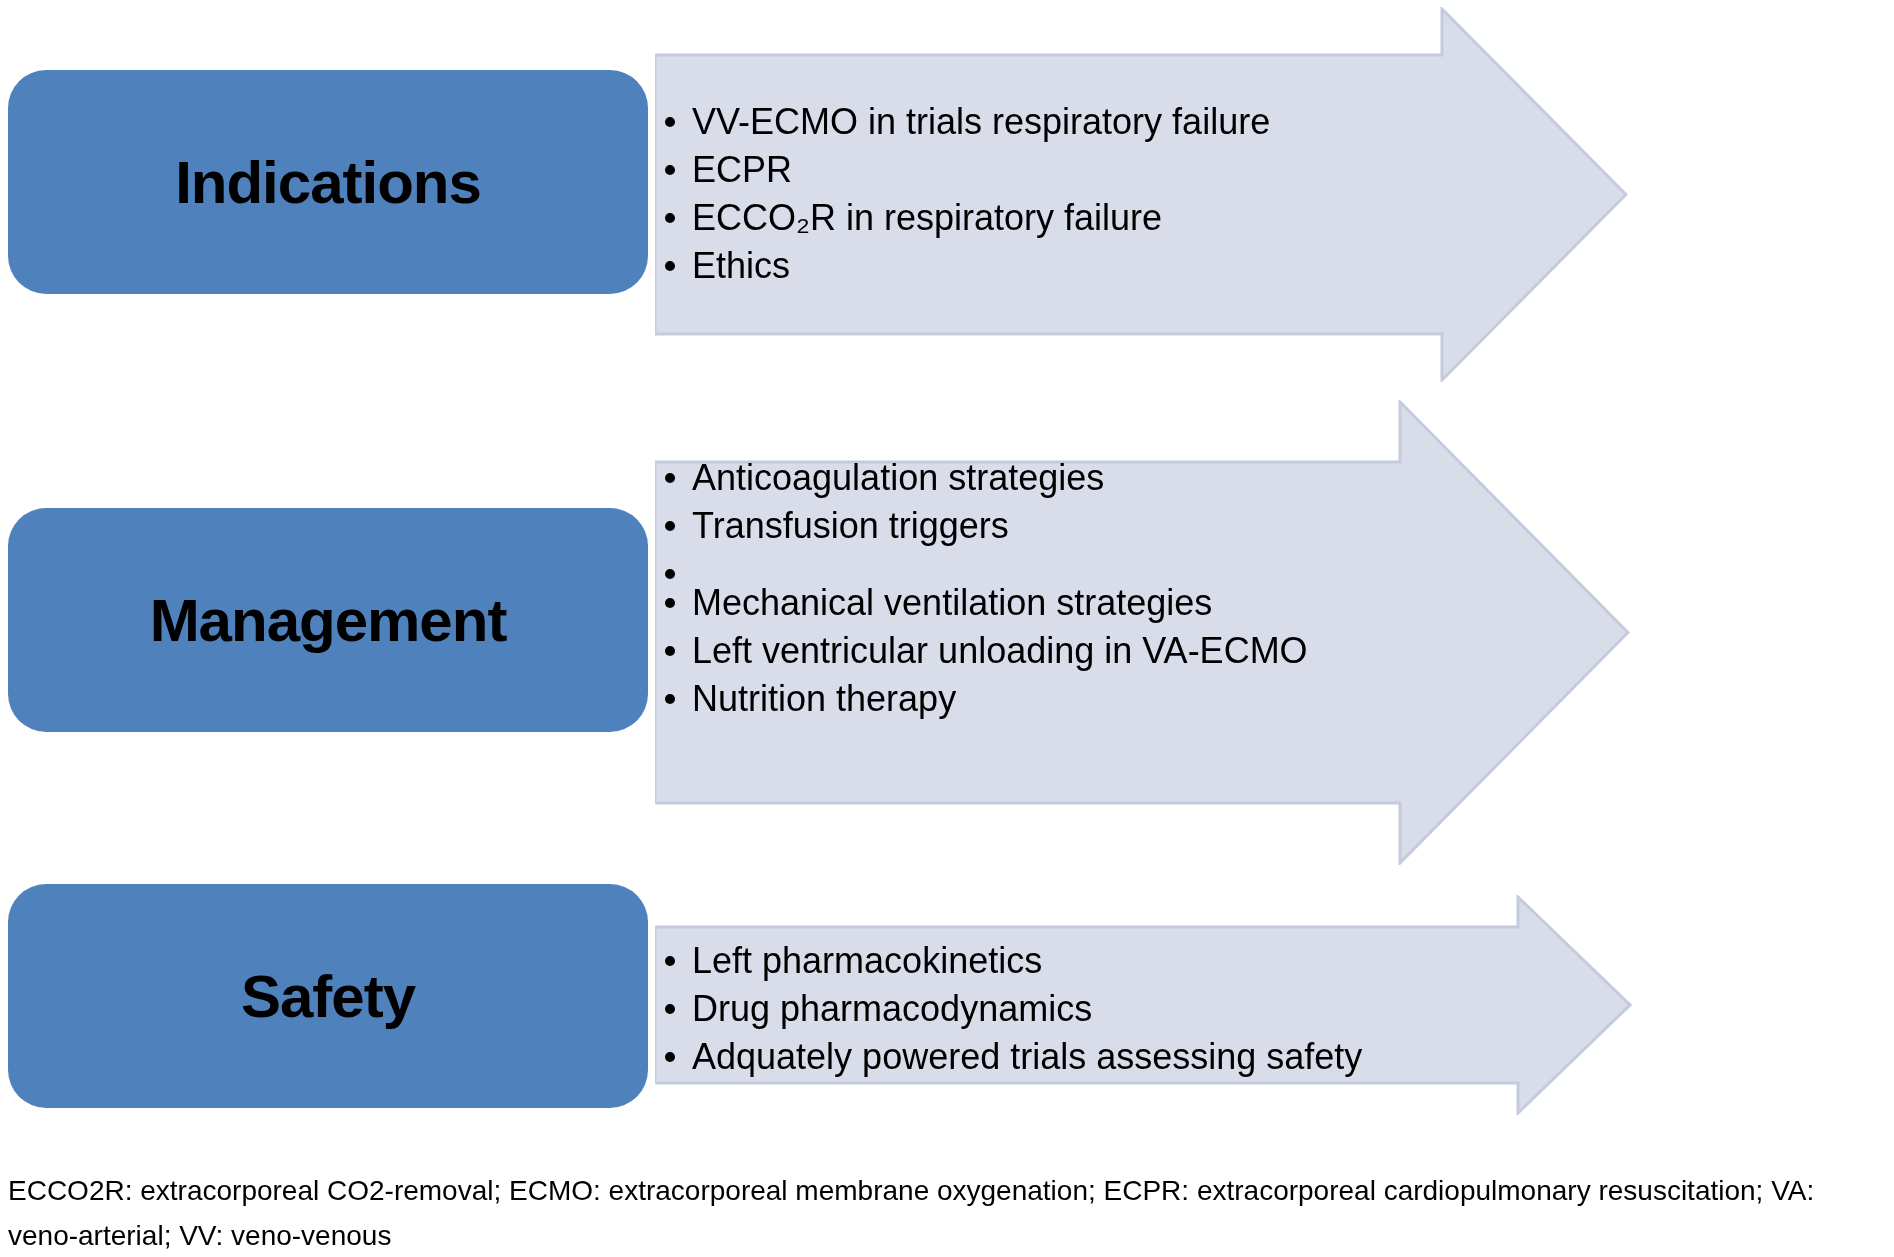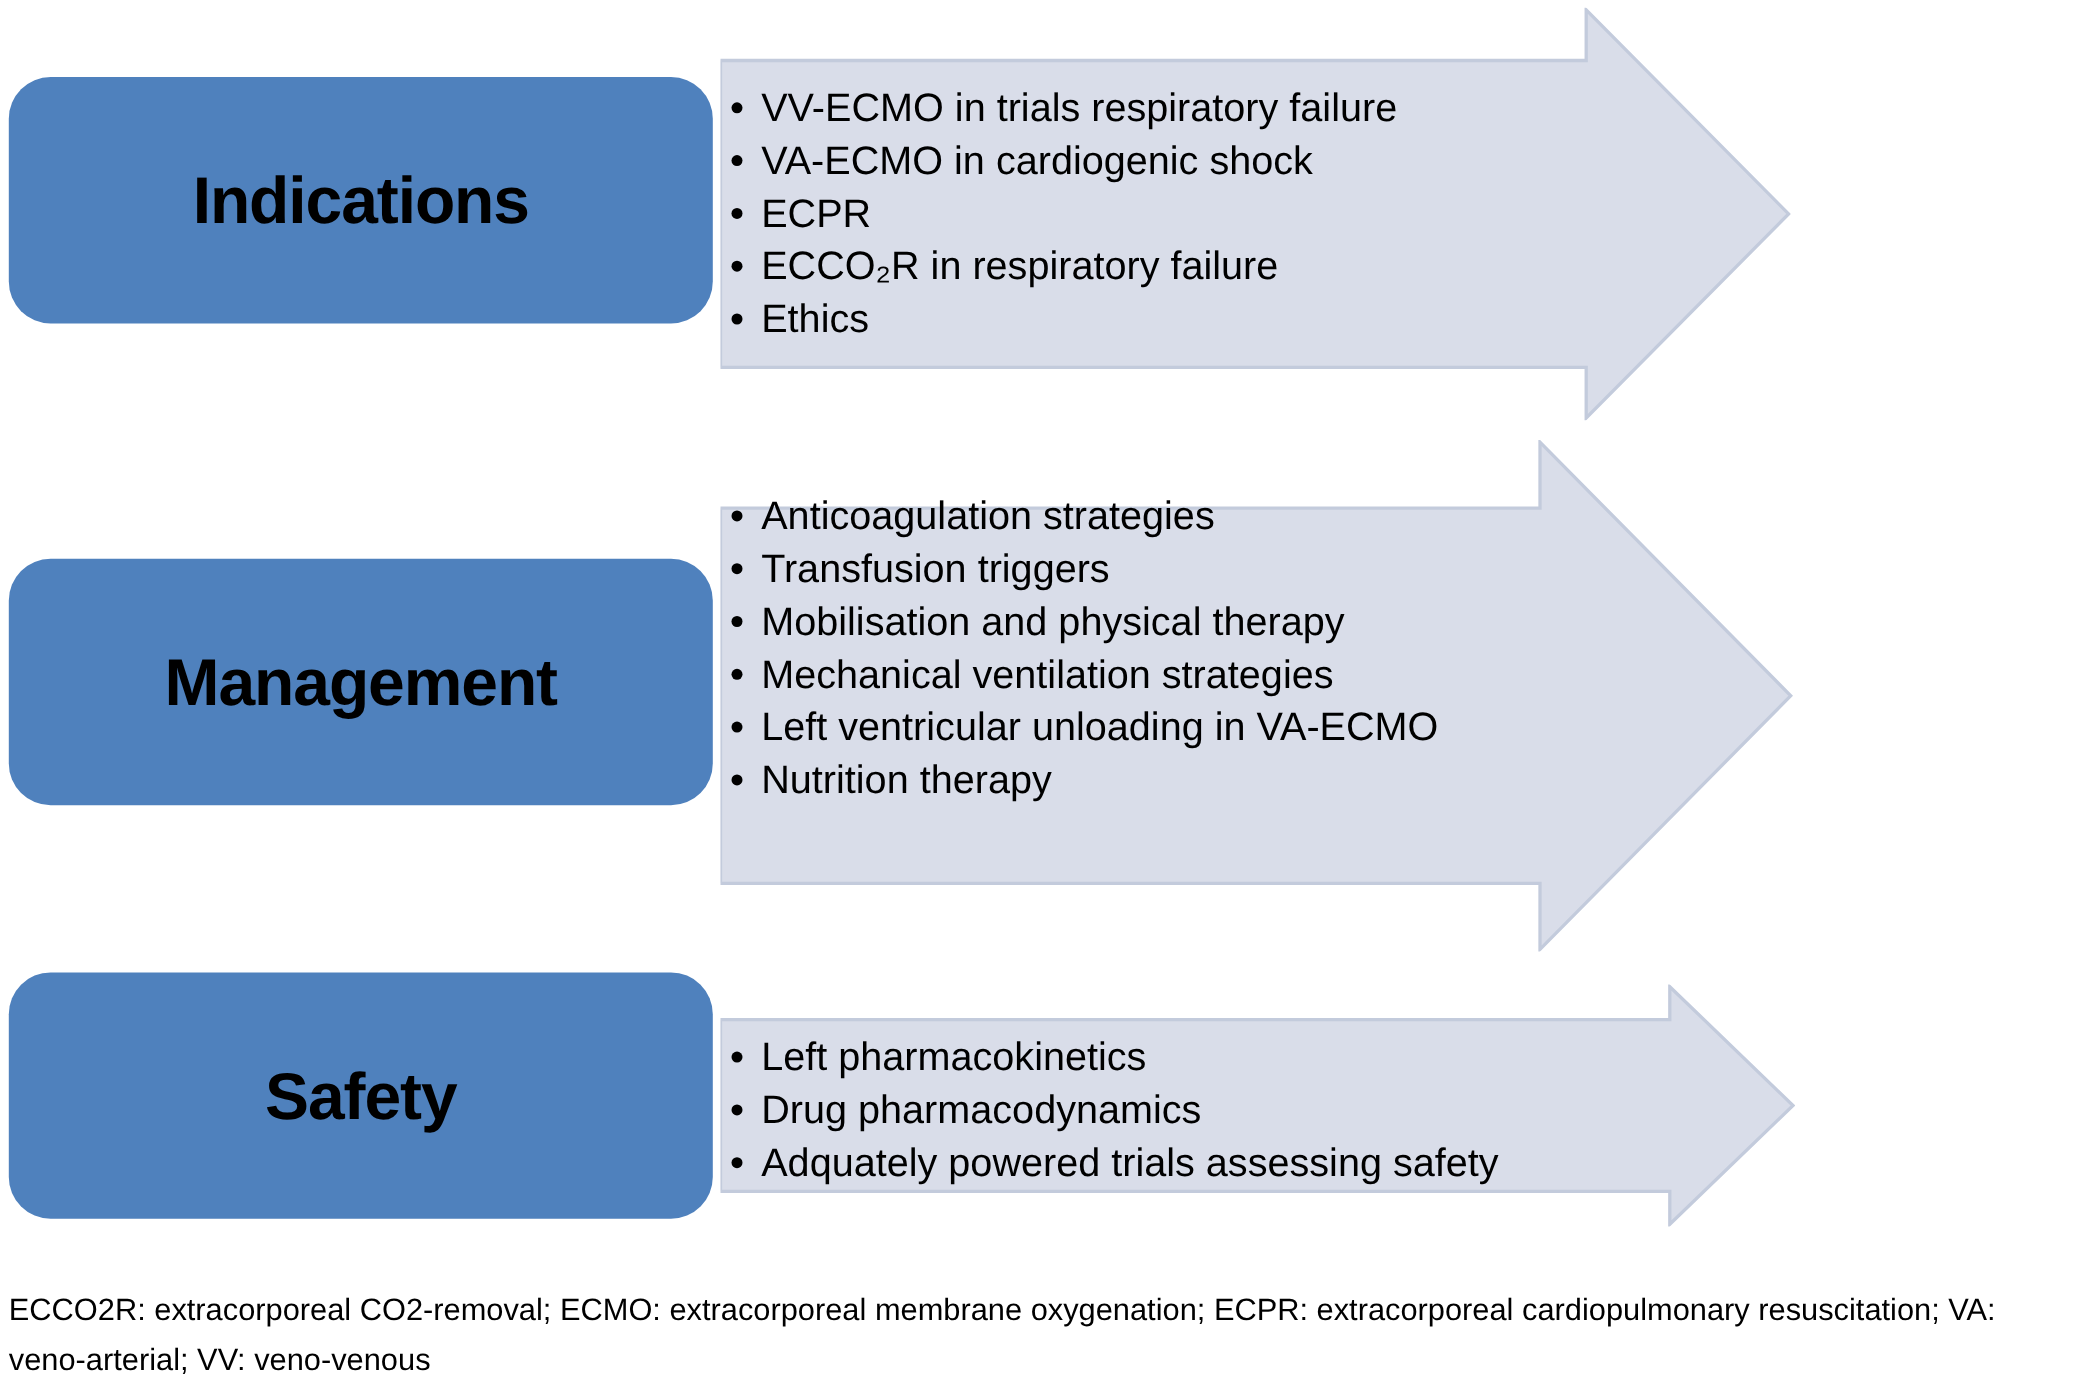--- a/index.html
+++ b/index.html
@@ -81,24 +81,20 @@
   <svg class="arrow arrow1" width="973" height="375" viewBox="0 0 973 375" aria-hidden="true">
     <polygon points="0,48 787,48 787,2 971,187.5 787,373 787,327 0,327"></polygon>
   </svg>
   <ul class="bullets list1">
     <li>
         <span class="dot"></span>
         <span class="btxt">VV-ECMO in trials respiratory failure</span>
       </li>
     <li>
         <span class="dot"></span>
-        <span class="btxt">VA-ECMO in cardiogenic shock</span>
-      </li>
-    <li>
-        <span class="dot"></span>
         <span class="btxt">ECPR</span>
       </li>
     <li>
         <span class="dot"></span>
         <span class="btxt">ECCO₂R in respiratory failure</span>
       </li>
     <li>
         <span class="dot"></span>
         <span class="btxt">Ethics</span>
       </li>
@@ -114,21 +110,20 @@
     <li>
         <span class="dot"></span>
         <span class="btxt">Anticoagulation strategies</span>
       </li>
     <li>
         <span class="dot"></span>
         <span class="btxt">Transfusion triggers</span>
       </li>
     <li>
         <span class="dot"></span>
-        <span class="btxt">Mobilisation and physical therapy</span>
       </li>
     <li>
         <span class="dot"></span>
         <span class="btxt">Mechanical ventilation strategies</span>
       </li>
     <li>
         <span class="dot"></span>
         <span class="btxt">Left ventricular unloading in VA-ECMO</span>
       </li>
     <li>

